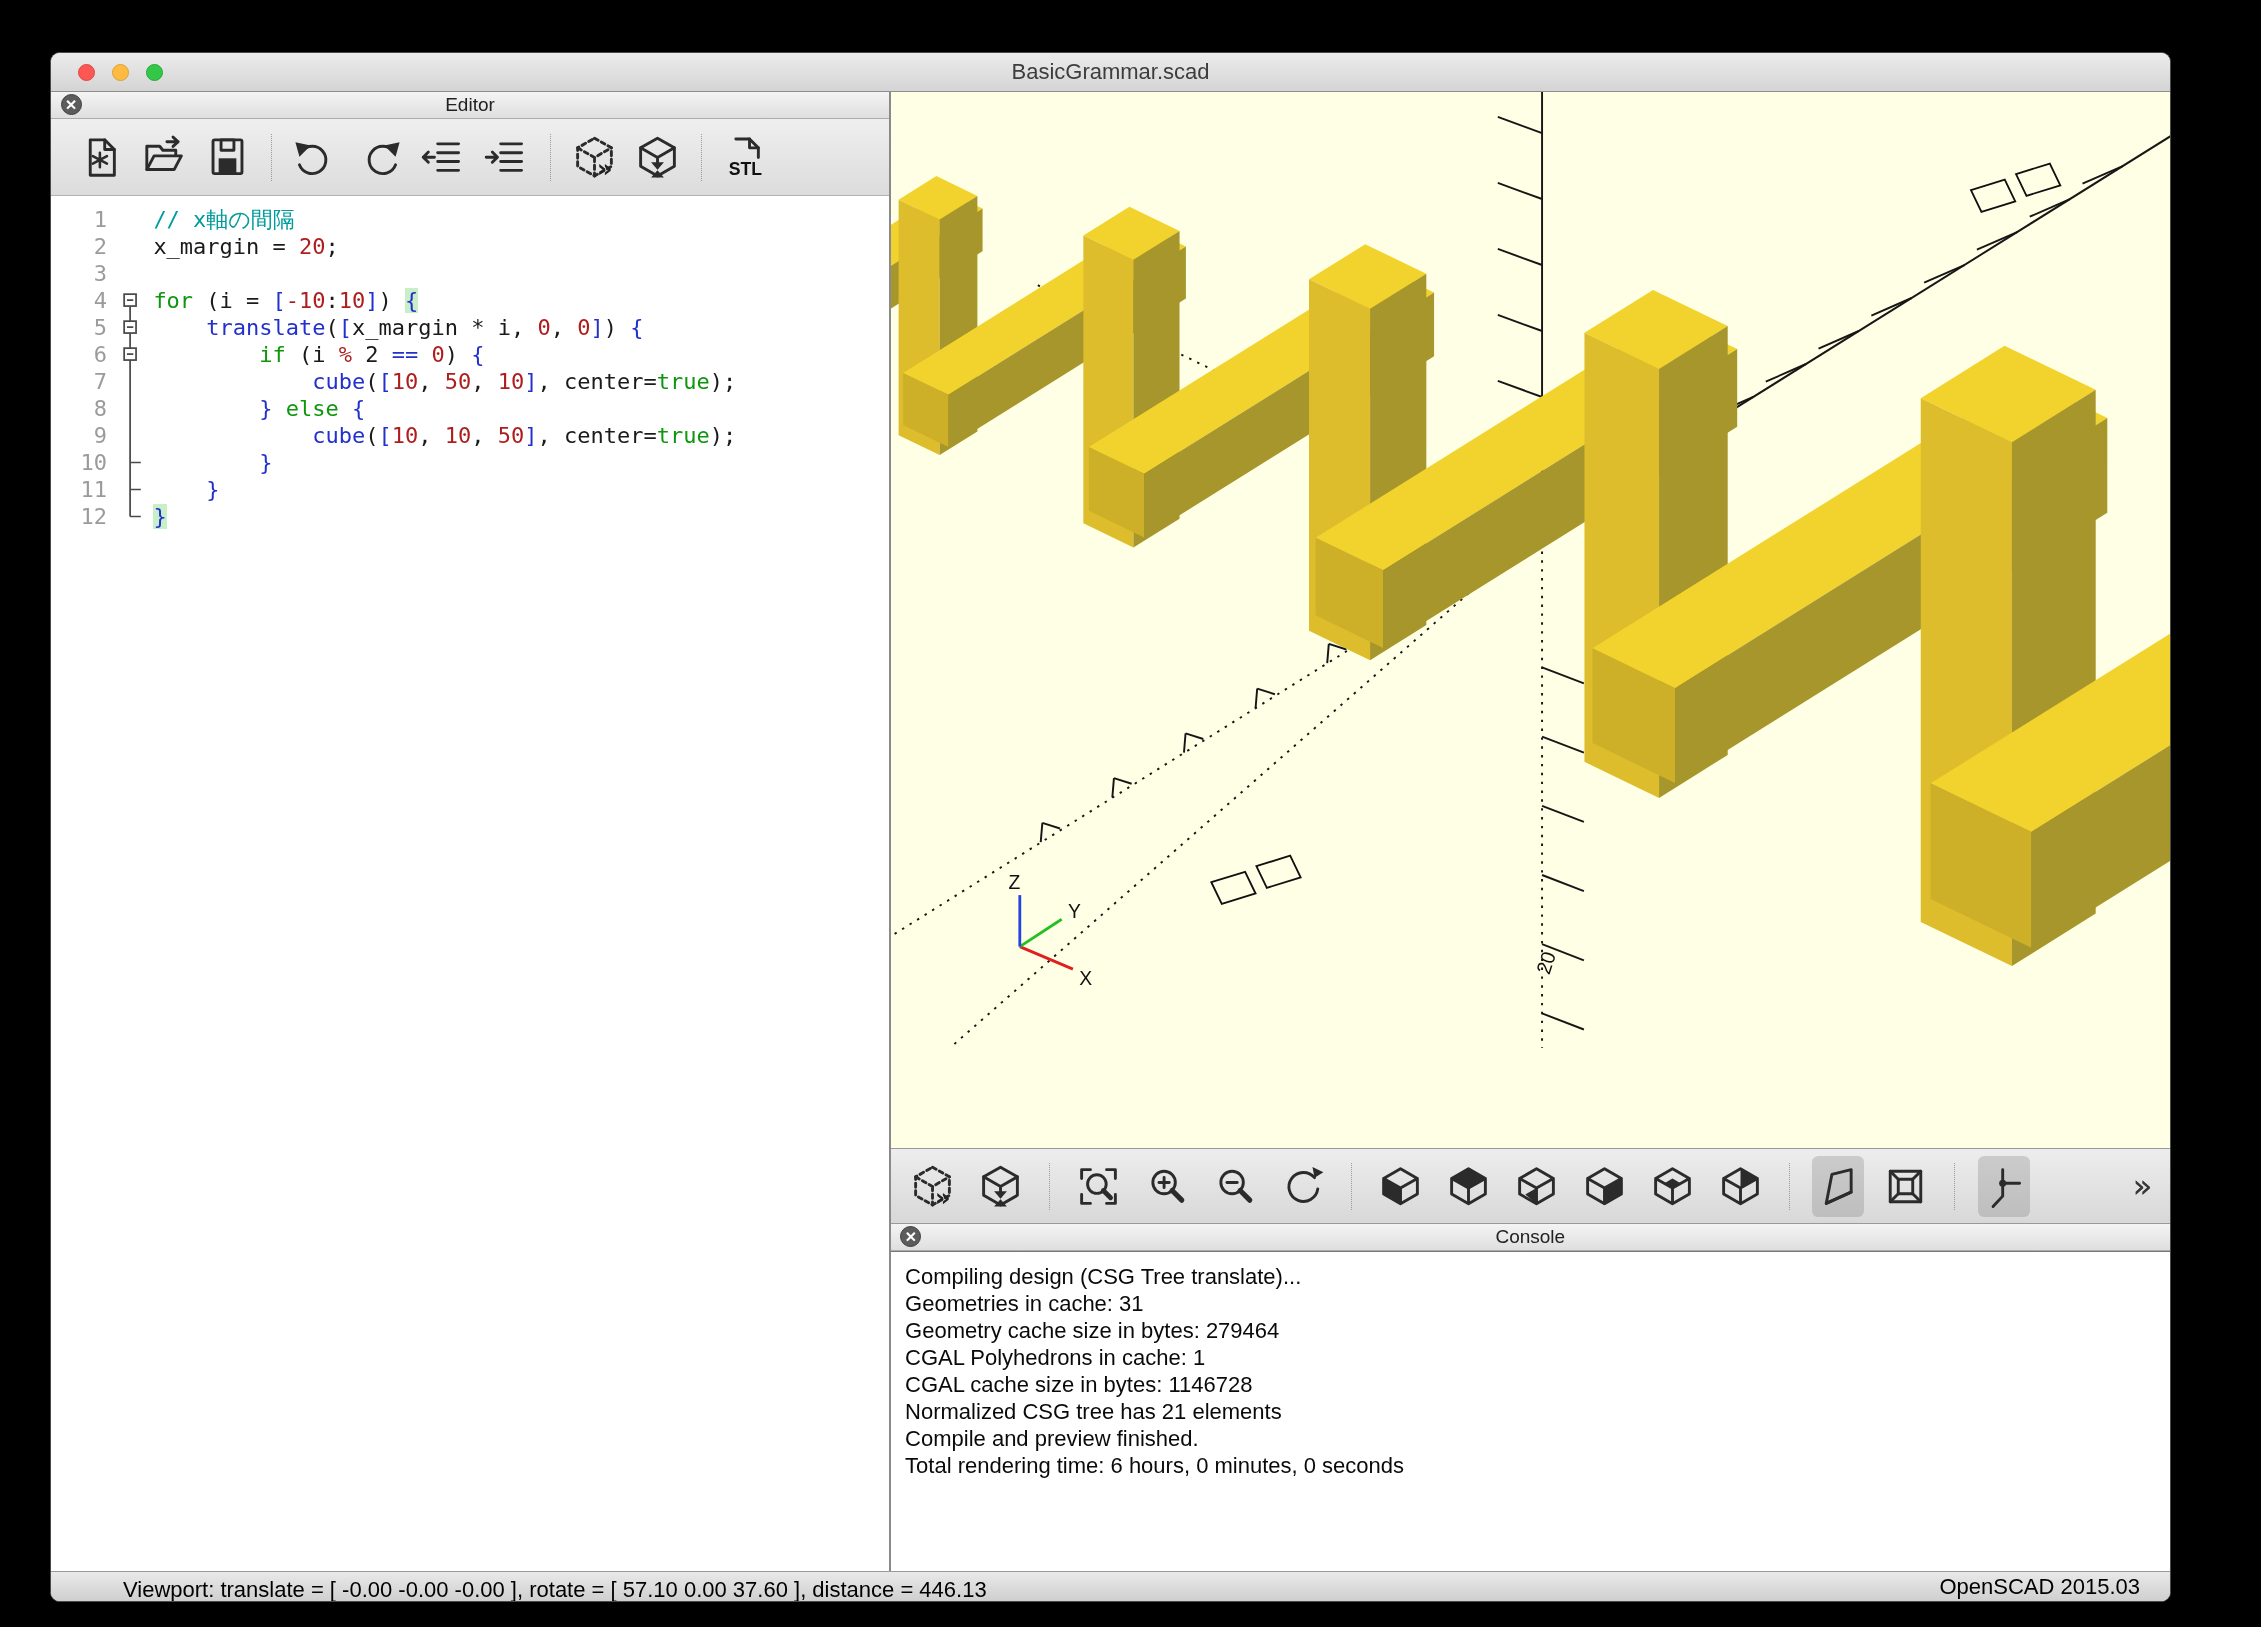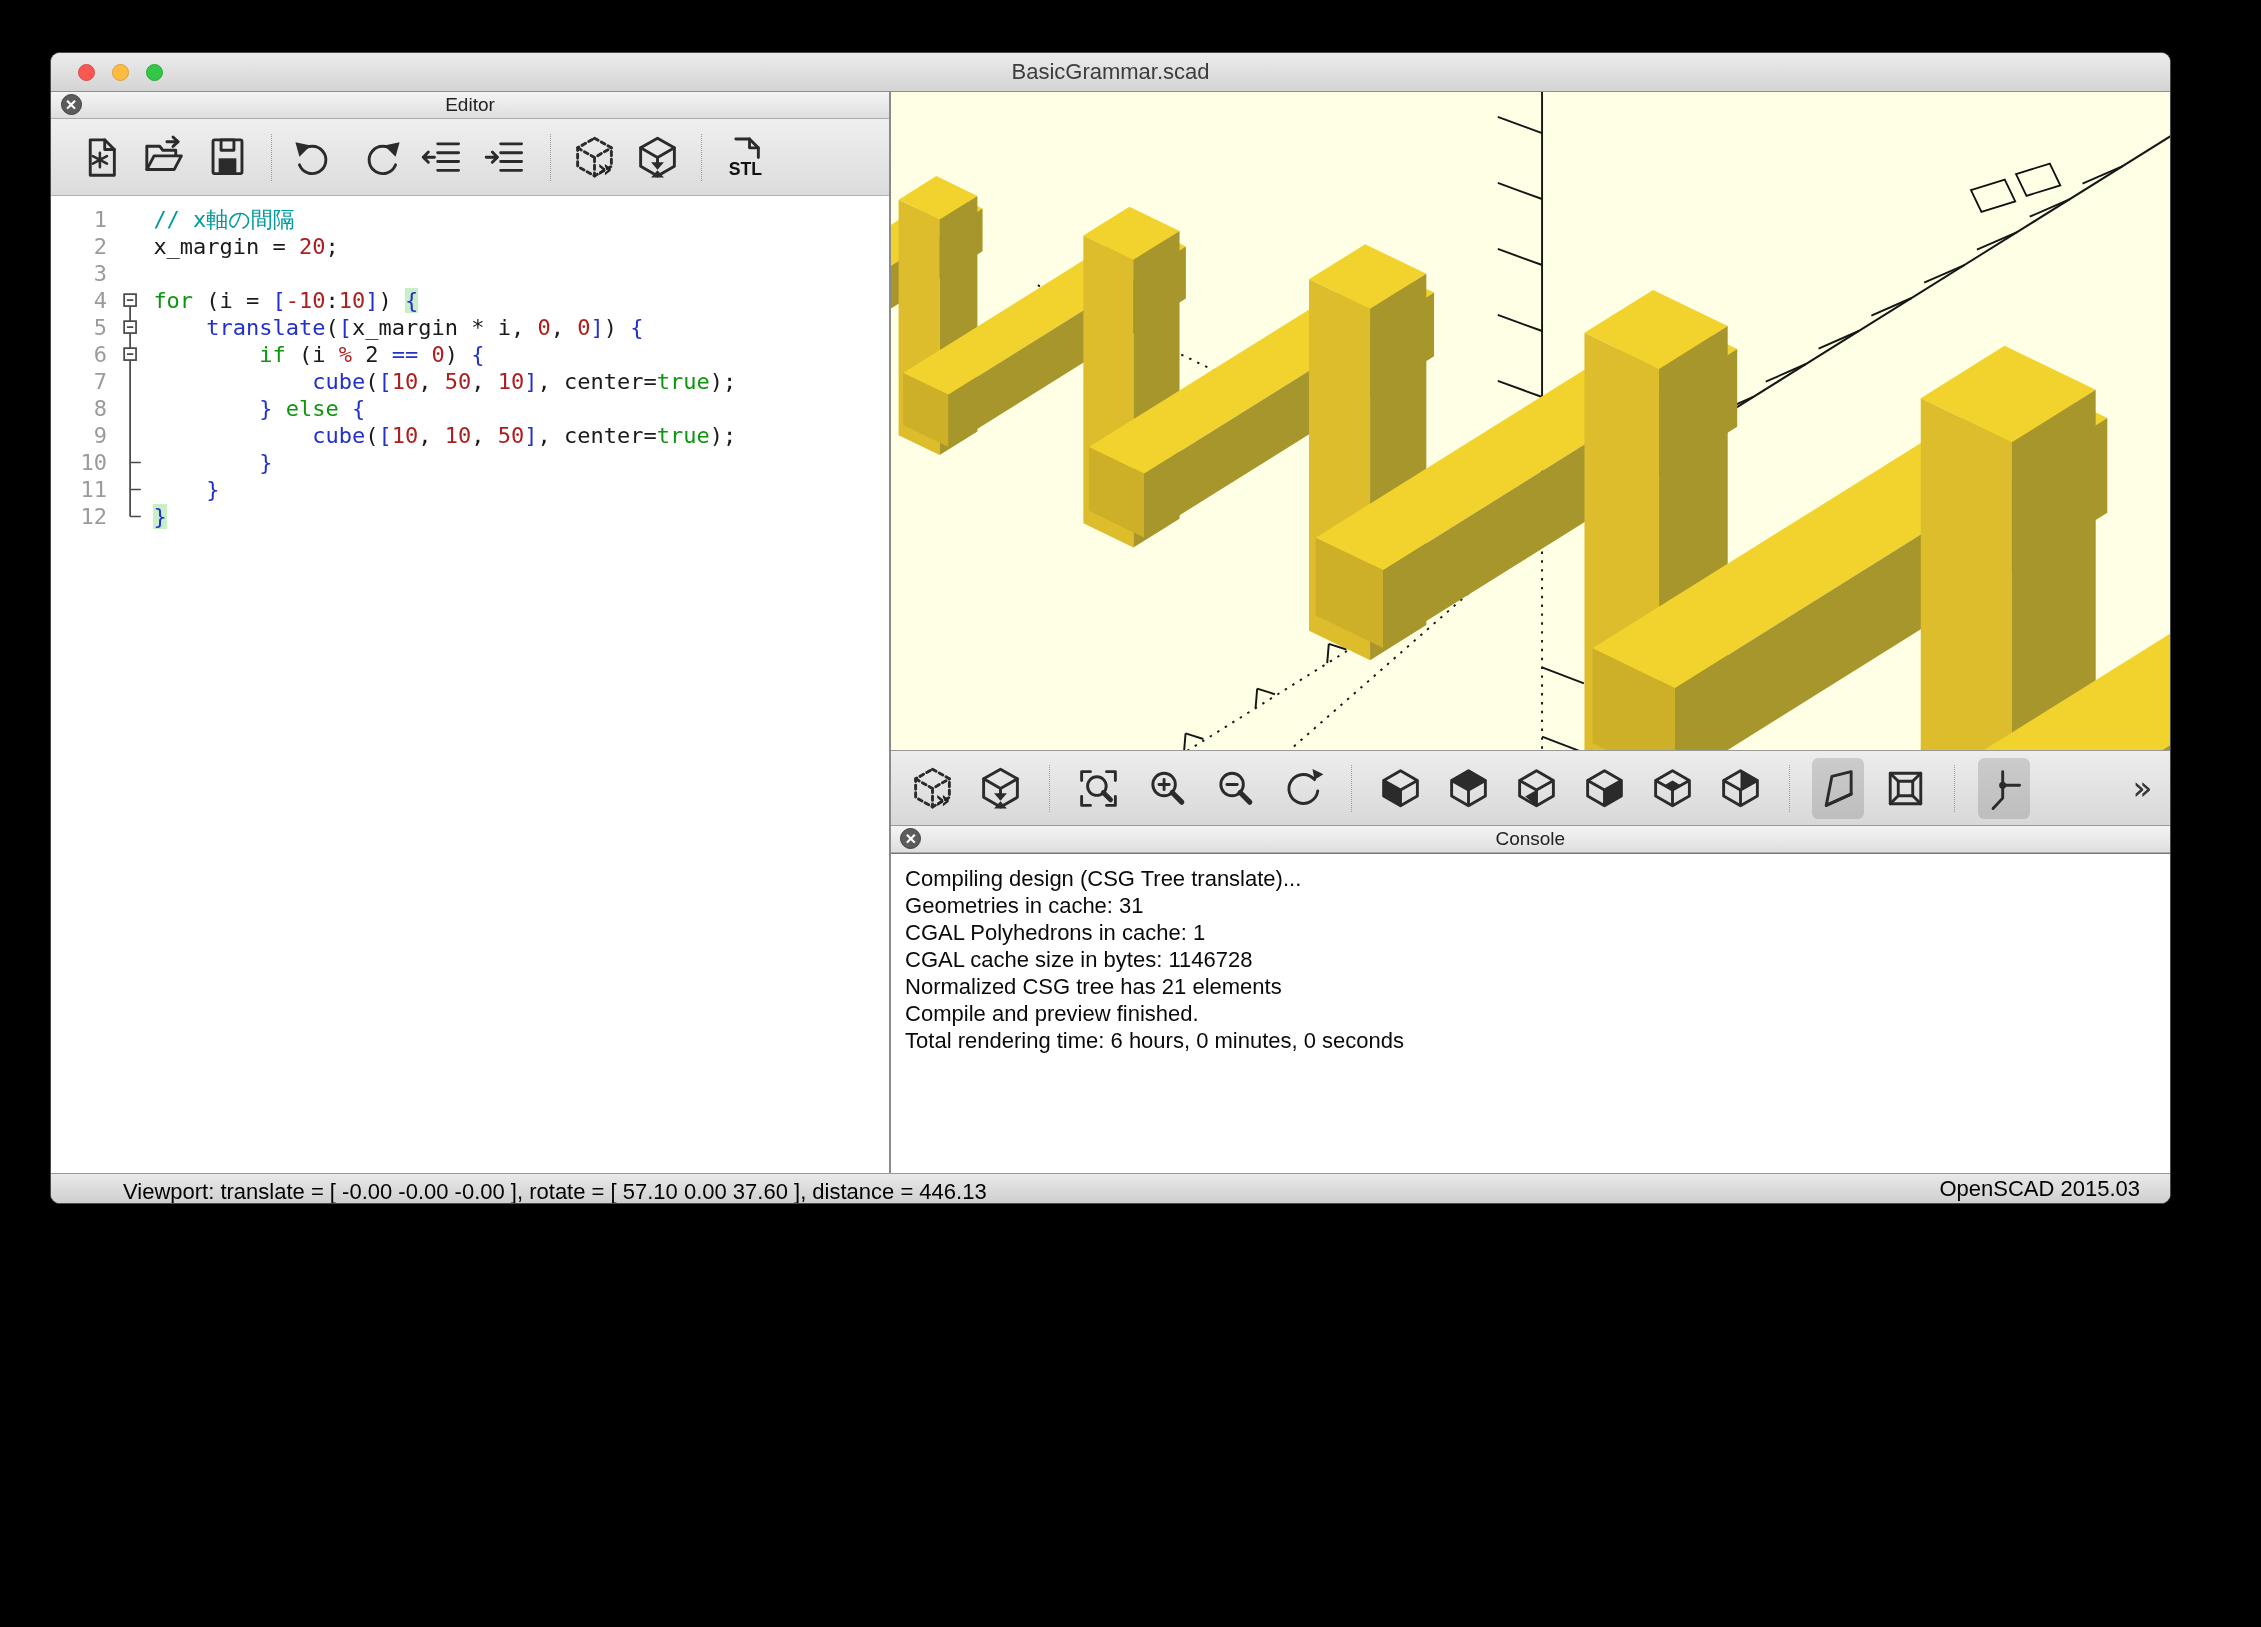--- a/index.html
+++ b/index.html
@@ -1,16 +1,16 @@
 <!DOCTYPE html>
 <html style="font-size:13px"><head>
 <meta charset="utf-8">
 <style>
   html,body{margin:0;padding:0;background:#000;width:2261px;height:1627px;font-family:"Liberation Sans",sans-serif;}
-  .window{position:absolute;left:50px;top:52px;width:2121px;height:1152px;background:#ECECEC;border-radius:9.7px;overflow:hidden;display:flex;flex-direction:column;border:0.8px solid #4a4a4a;box-sizing:border-box;}
+  .window{position:absolute;left:50px;top:52px;width:2121px;height:1550px;background:#ECECEC;border-radius:9.7px;overflow:hidden;display:flex;flex-direction:column;border:0.8px solid #4a4a4a;box-sizing:border-box;}
   .titlebar{height:38px;flex:0 0 38px;background:linear-gradient(#ECECEC,#D4D4D4);border-bottom:0.8px solid #8E8E8E;position:relative;display:flex;align-items:center;justify-content:center;}
   .title{font-size:22px;color:#3d3d3d;}
   .lights{position:absolute;left:27px;top:11.3px;display:flex;gap:17px;}
   .light{width:17px;height:17px;border-radius:50%;}
   .red{background:#FC5753;border:0.8px solid #DF4744;box-sizing:border-box;}
   .yellow{background:#FDBC40;border:0.8px solid #DE9F34;box-sizing:border-box;}
   .green{background:#33C748;border:0.8px solid #27AA35;box-sizing:border-box;}
   .main{flex:1;display:flex;min-height:0;}
   .editor-pane{width:838px;flex:0 0 838px;display:flex;flex-direction:column;background:#fff;}
   .vdivider{width:1.6px;flex:0 0 1.6px;background:#8a8a8a;}
@@ -491,20 +491,21 @@
           </div>
           <div class="overflow">»</div>
         </div>
       <div class="panel-header">
         <div class="closebtn">✕</div>
         <div class="panel-title">Console</div>
       </div>
       <div class="console-body" id="console-body">
           <div class="conline">Compiling design (CSG Tree translate)...</div>
           <div class="conline">Geometries in cache: 31</div>
+          <div class="conline">Geometry cache size in bytes: 279464</div>
           <div class="conline">CGAL Polyhedrons in cache: 1</div>
           <div class="conline">CGAL cache size in bytes: 1146728</div>
           <div class="conline">Normalized CSG tree has 21 elements</div>
           <div class="conline">Compile and preview finished.</div>
           <div class="conline">Total rendering time: 6 hours, 0 minutes, 0 seconds</div>
         </div>
     </div>
   </div>
 
   <div class="statusbar">

